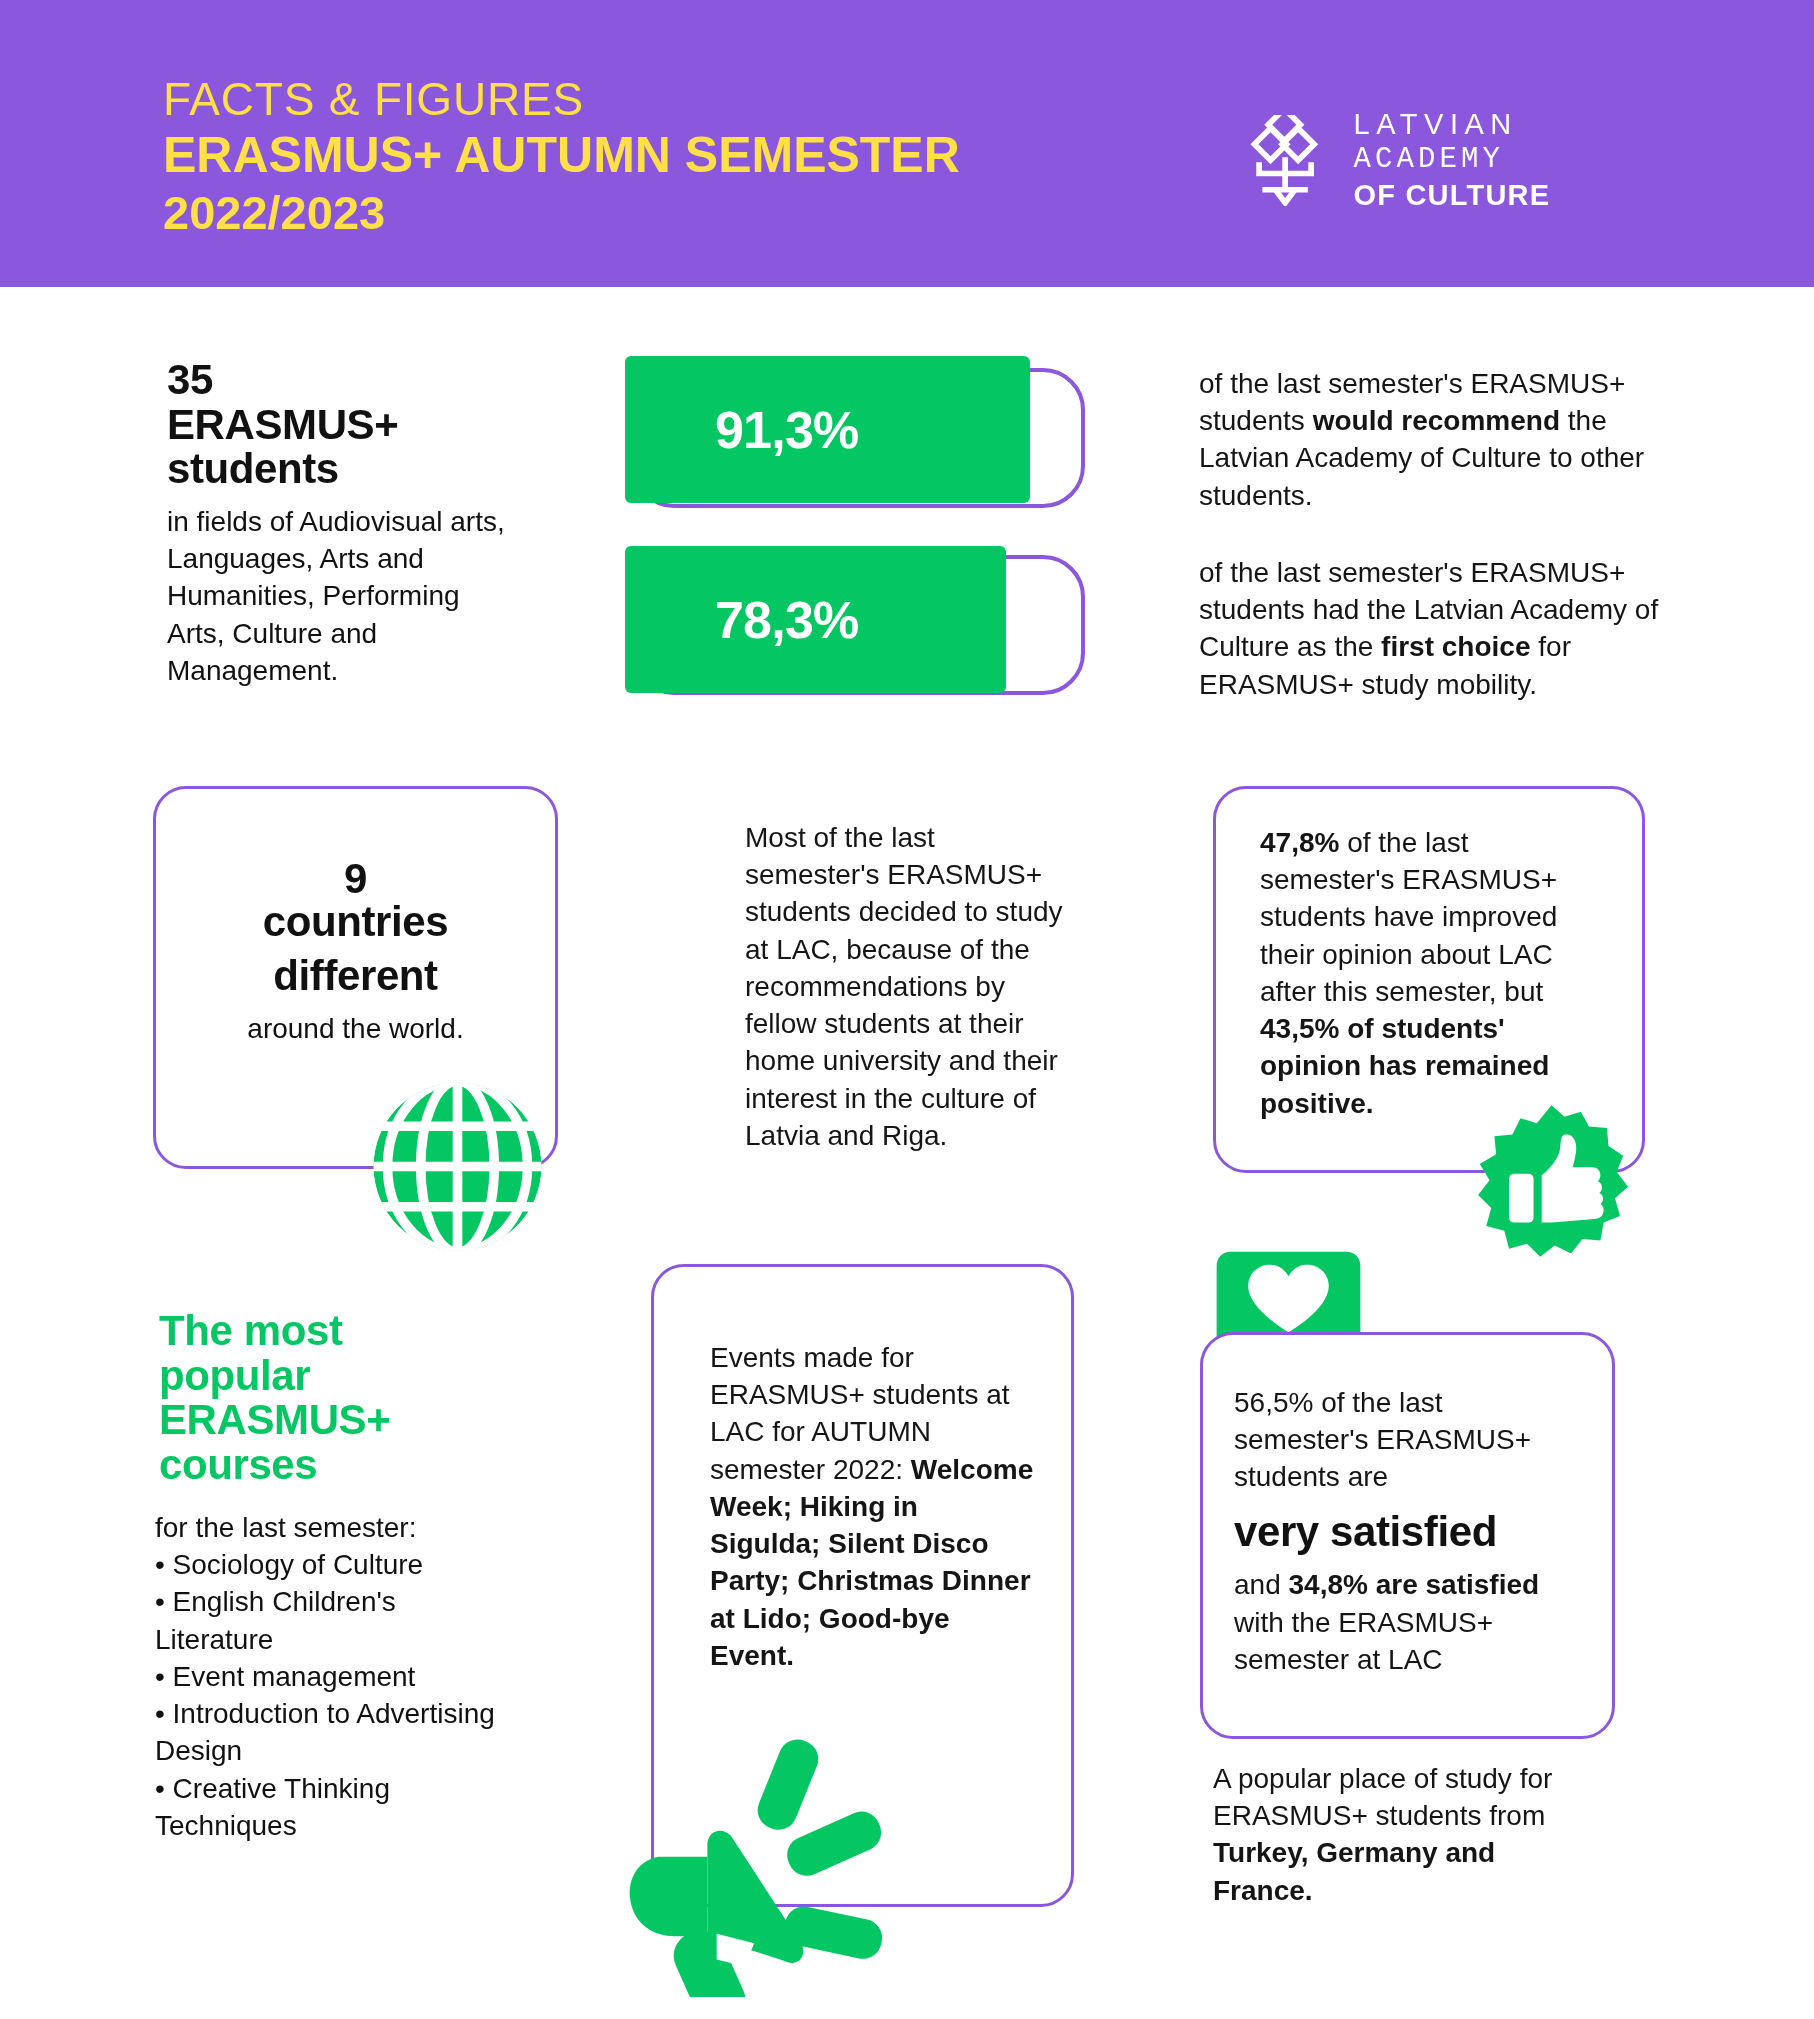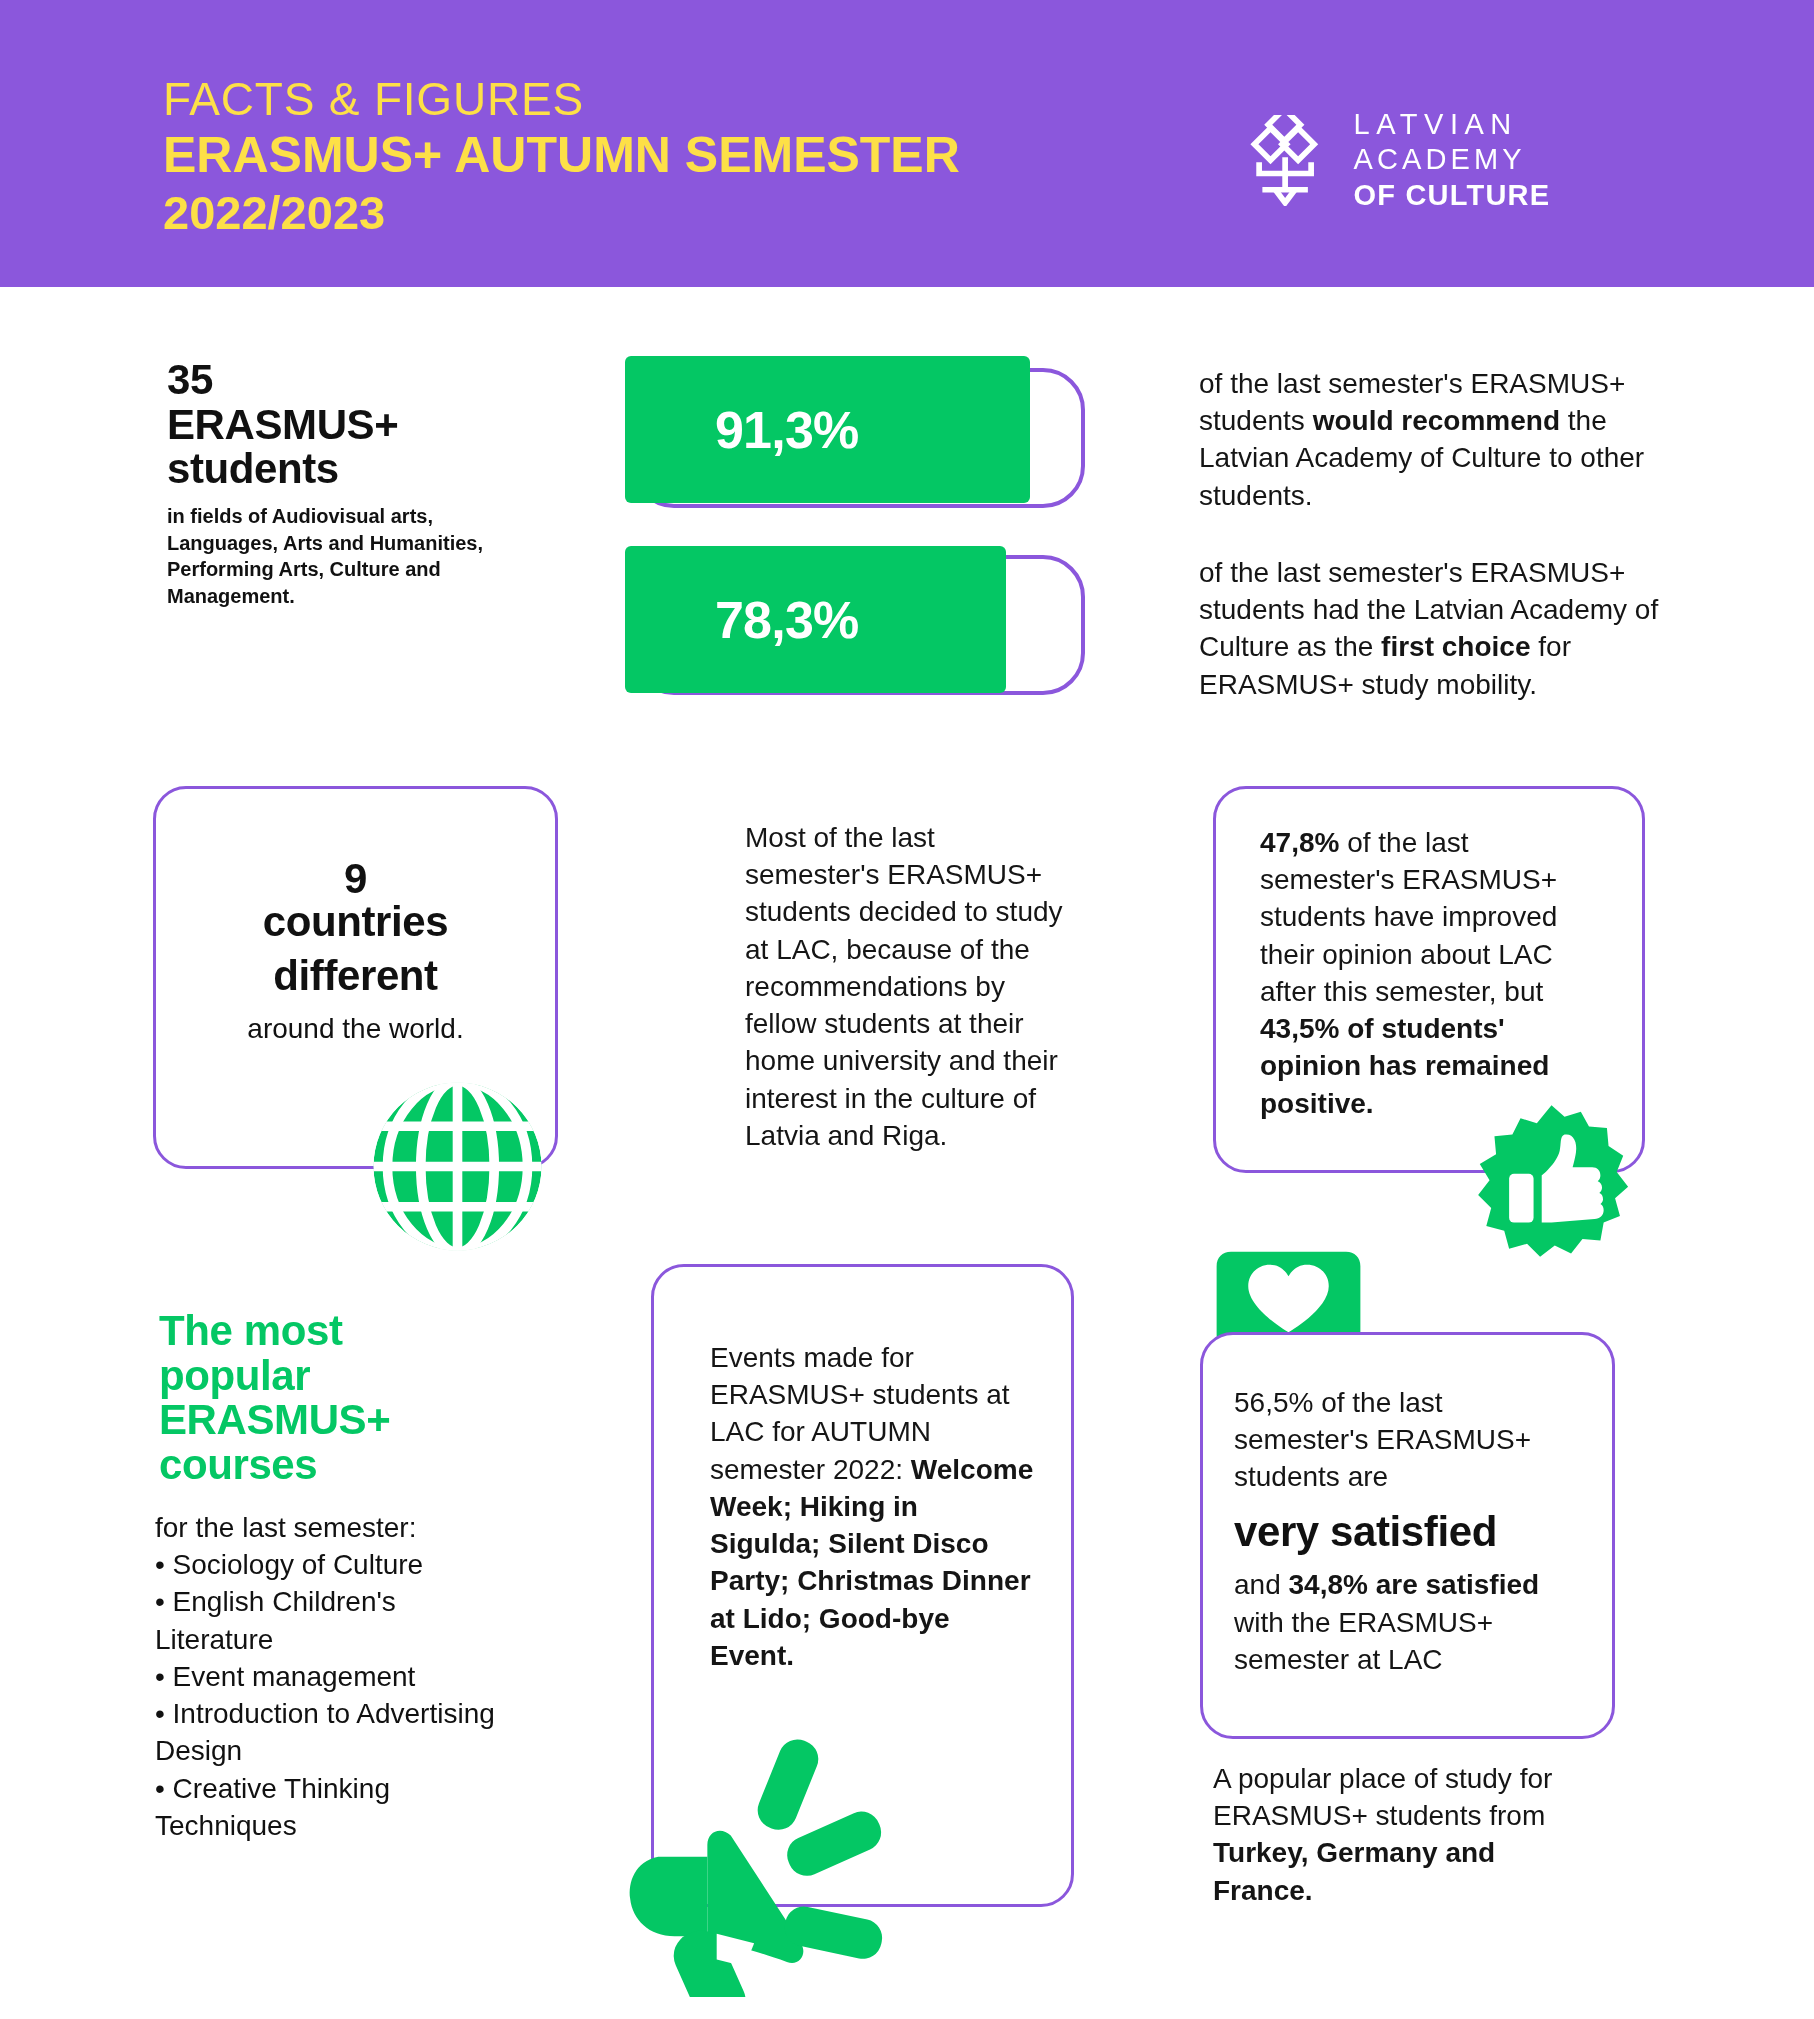--- a/index.html
+++ b/index.html
@@ -61,21 +61,21 @@
   .logo-mark { width: 88px; height: 91px; flex: none; }
   .logo-words {
     color: #ffffff;
     font-size: 29px;
     font-weight: 700;
     line-height: 1.22;
     letter-spacing: 3.3px;
     white-space: nowrap;
   }
   .logo-words .w1 { letter-spacing: 6.5px; font-weight: 400; }
-  .logo-words .w2 { letter-spacing: 4.1px; font-weight: 400; }
+  .logo-words .w2 { letter-spacing: 4.1px; font-weight: 400; font-family: Liberation Mono, monospace; }
   .logo-words .w3 { letter-spacing: 1.2px; font-weight: 700; }
 
   
   .body-text {
     font-size: 28px;
     line-height: 1.33;
     color: #151515;
     font-weight: 400;
   }
   .body-text b { font-weight: 700; }
@@ -94,23 +94,23 @@
     width: 342px;
   }
   .stat-35 .big {
     font-size: 42px;
     font-weight: 700;
     line-height: 1.06;
     letter-spacing: -0.4px;
   }
   .stat-35 .sub {
     margin-top: 11.4px;
-    font-size: 20px;
+    font-size: 28px;
     line-height: 1.33;
-    font-weight: 700;
+    font-weight: 400;
   }
 
   
   .bar-track {
     position: absolute;
     border: 4.1px solid #8B57DC;
     border-radius: 42px;
     background: #ffffff;
     box-sizing: border-box;
   }

